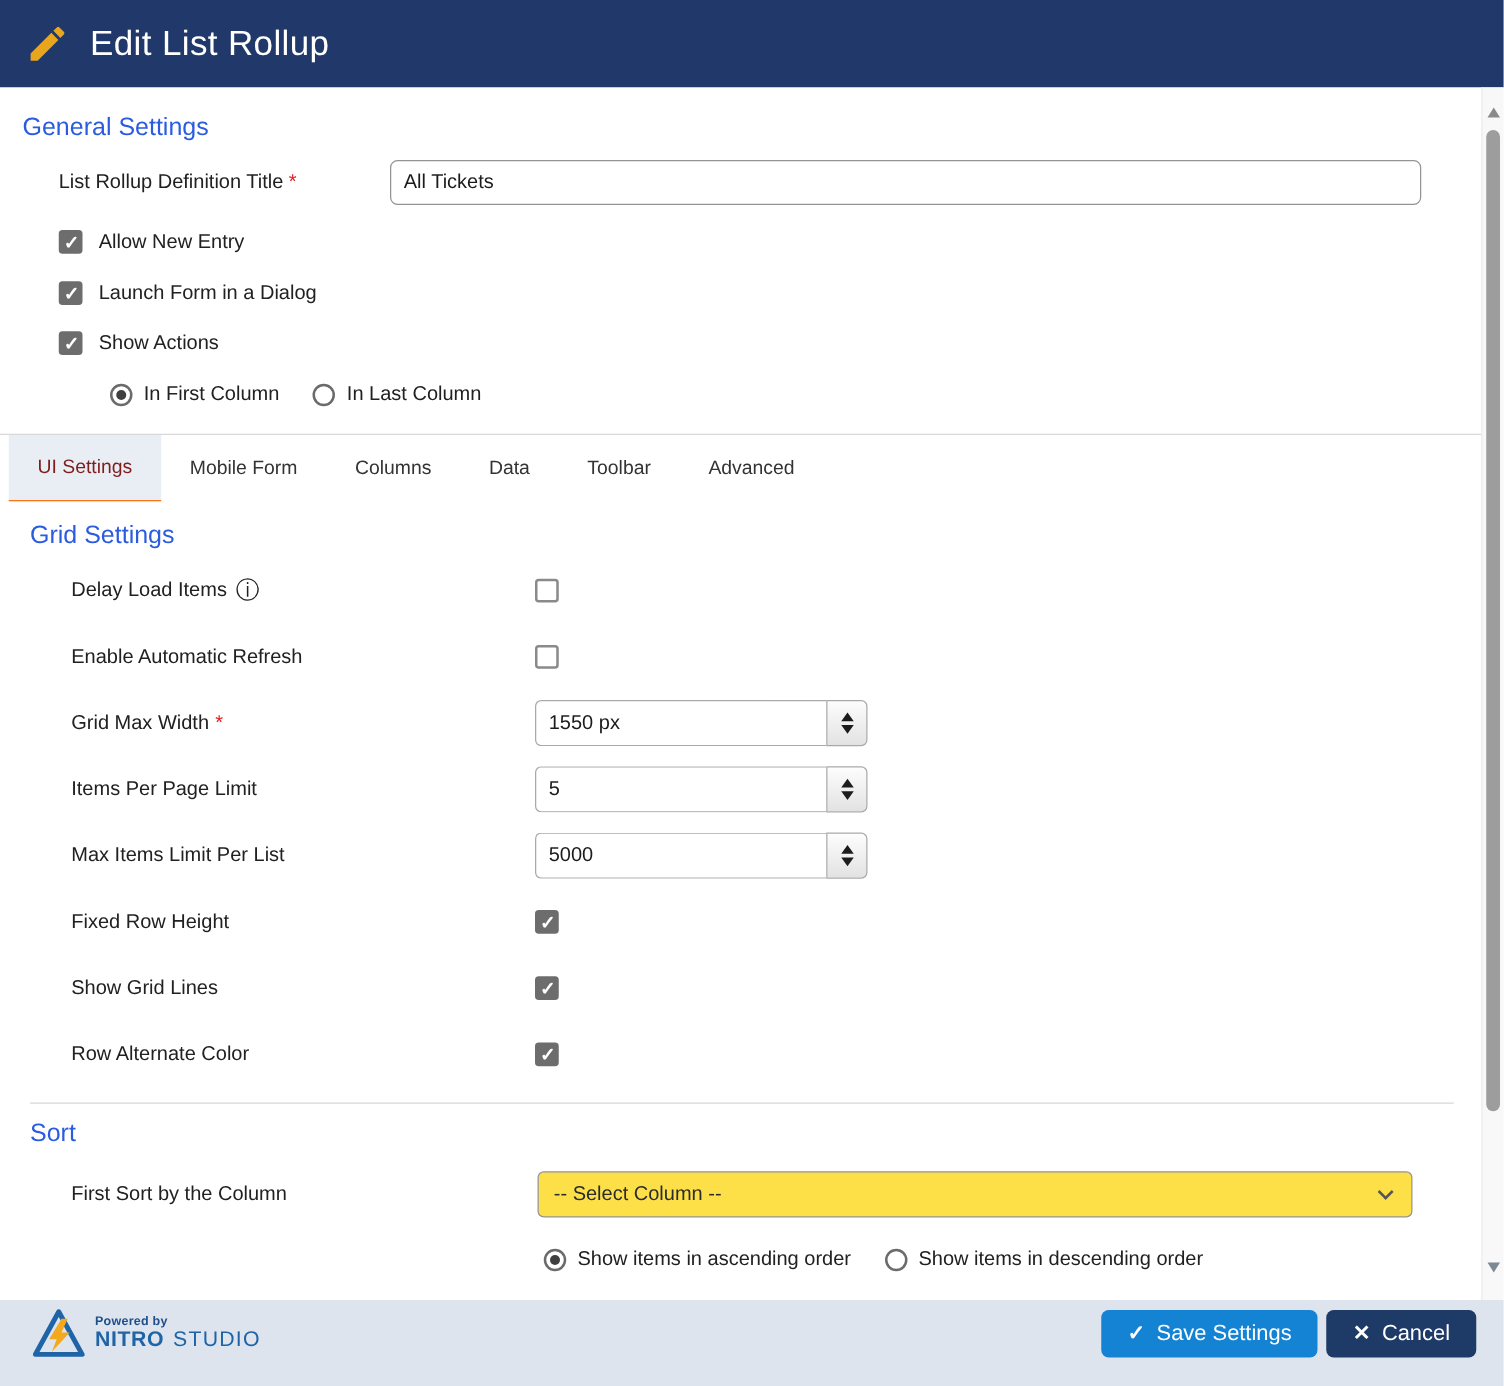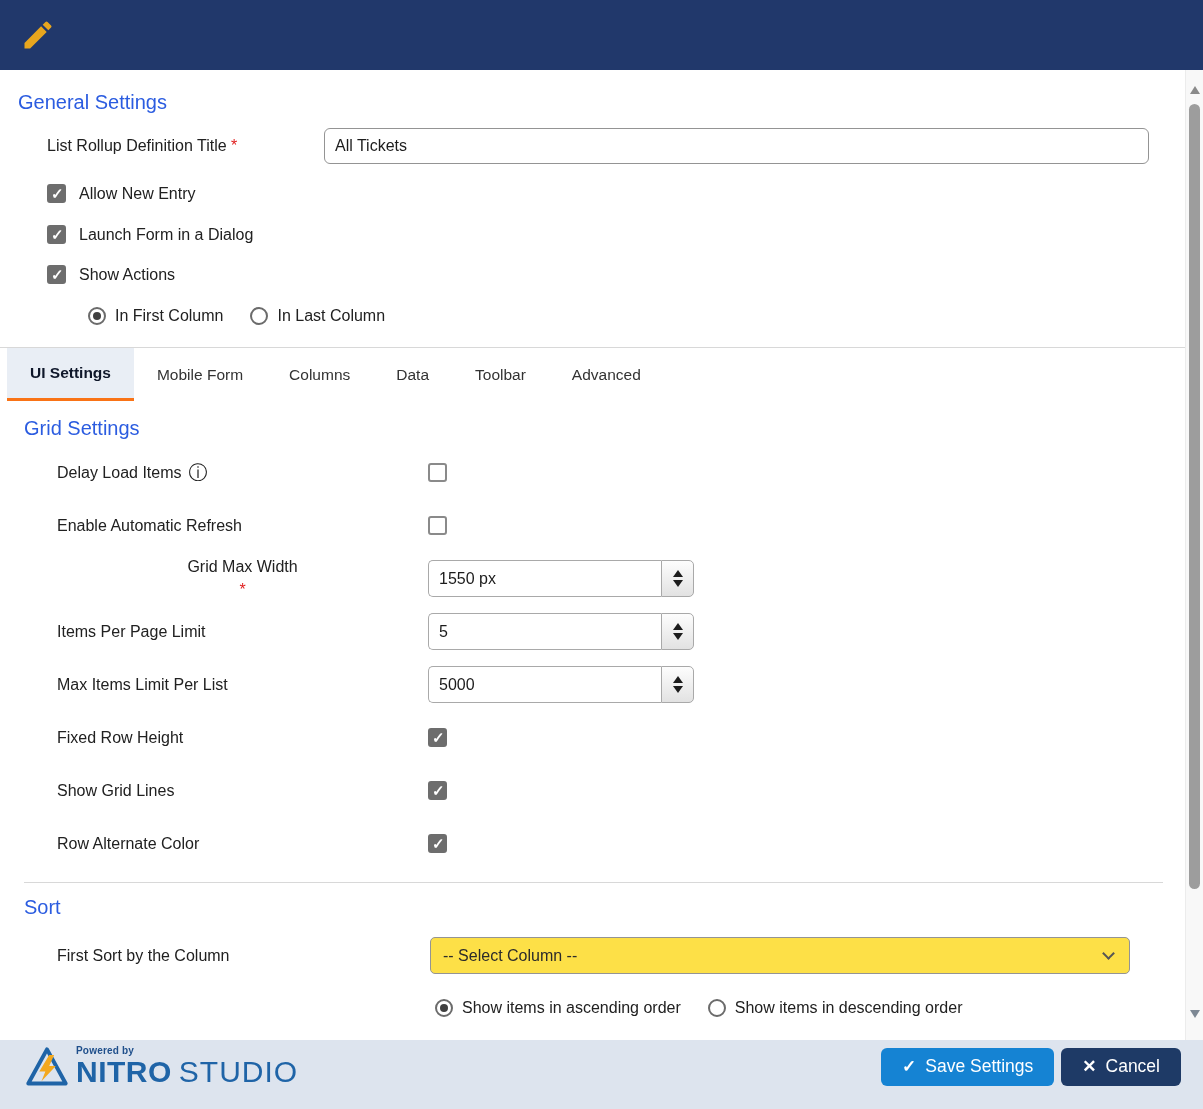--- a/index.html
+++ b/index.html
@@ -22,21 +22,21 @@
   .h-sort    { margin:13px 0 0 24px; }
 
   label, .lbl { font-size:16px; color:#212121; }
 
   .req { color:#e02020; }
 
   
   .title-row { display:flex; align-items:center; margin:14px 0 0 47px; }
   .title-row .lbl { width:265px; }
   .text-input { width:825px; height:36px; border:1px solid #949494; border-radius:6px;
-    font-size:16px; padding:0 10px; color:#1c1c1c; font-family:"Liberation Sans",sans-serif; background:#fff;margin-left:12px; }
+    font-size:16px; padding:0 10px; color:#1c1c1c; font-family:"Liberation Sans",sans-serif; background:#fff; }
 
   
   .cb { width:19px; height:19px; border-radius:3px; border:2px solid #8a8a8a;
     background:#fff; flex:none; position:relative; }
   .cb.checked { background:#6d6d6d; border-color:#6d6d6d; }
   .cb.checked::after { content:"✓"; position:absolute; left:2px; top:-1px;
     color:#fff; font-size:15px; font-weight:bold; }
   .radio { width:18px; height:18px; border-radius:50%; border:2px solid #6b6b6b;
     background:#fff; flex:none; position:relative; }
   .radio.checked::after { content:""; position:absolute; left:3px; top:3px;
@@ -48,21 +48,21 @@
   .radio-row .radio { margin-right:9px; }
   .radio-row .gap { width:27px; }
 
   .divider { height:1px; background:#d8d8d8; margin-top:22px; }
   .divider2 { height:1px; background:#d8d8d8; margin:12px 0 0 24px; width:1139px; }
 
   
   .tabs { display:flex; padding-left:7px; height:53px; }
   .tab { display:flex; align-items:center; padding:0 23px; font-size:15.5px;
     color:#333; cursor:pointer; }
-  .tab.checked { background:#e9eef5; border-bottom:3px solid #f97316; color:#0f172a;font-weight:bold; }
+  .tab.checked { background:#e9eef5; border-bottom:1px solid #f97316; color:#7f1d1d; }
 
   
   .g-row { display:flex; align-items:center; margin-left:57px; height:53px; }
   .g-row .lbl { width:371px; display:flex; align-items:center; gap:7px; }
   .info-i { font-size:19px; color:#222; line-height:1; }
   .num-wrap { display:flex; height:37px; }
   .num-input { width:233px; height:37px; border:1px solid #a9a9a9; border-right:none;
     border-radius:5px 0 0 5px; font-size:16px; padding:0 10px; color:#1c1c1c;
     font-family:"Liberation Sans",sans-serif; }
   .spinner { width:33px; height:37px; border:1px solid #a9a9a9; border-radius:0 5px 5px 0;
@@ -97,38 +97,39 @@
     border-left:5px solid transparent; border-right:5px solid transparent;
     border-top:8px solid #7d8894; }
 
   
   .footer { height:69px; background:#dde4ee; display:flex; align-items:center;
     justify-content:space-between; padding:0 22px 16px 24px; }
   .brand { display:flex; align-items:center; }
   .brand svg { width:46px; height:44px; }
   .brand-text { margin-left:6px; display:flex; flex-direction:column; }
   .powered { font-size:10px; font-weight:bold; color:#1f4f8b; letter-spacing:.2px; }
-  .brand-line { font-size:30px; color:#1f64a7; line-height:1.05; }
+  .brand-line { font-size:17px; color:#1f64a7; line-height:1.05; }
   .brand-line .b { font-weight:800; letter-spacing:.5px; }
   .brand-line .l { font-weight:400; margin-left:7px; letter-spacing:1px; }
   .btns { display:flex; gap:7px; }
   .btn { height:38px; border:none; border-radius:6px; color:#fff; font-size:17.5px;
     display:flex; align-items:center; padding:0 21px; cursor:pointer;
     font-family:"Liberation Sans",sans-serif; }
   .btn .ic { font-weight:bold; margin-right:9px; font-size:17px; }
   .btn-save { background:#1583d3; }
   .btn-cancel { background:#1e3a66; }
 </style>
 </head>
 <body>
 
 <div class="header">
   <svg class="pencil" viewBox="0 0 24 24">
     <path d="M3 17.25V21h3.75L17.81 9.94l-3.75-3.75L3 17.25zM20.71 7.04a1 1 0 0 0 0-1.41l-2.34-2.34a1 1 0 0 0-1.41 0l-1.83 1.83 3.75 3.75 1.83-1.83z" fill="#e8a61e"></path>
   </svg>
+  <div class="title">Edit List Rollup</div>
 </div>
 
 <div class="scroll-wrap">
   <div class="content">
 
     <div class="section-h h-general">General Settings</div>
 
     <div class="title-row">
       <span class="lbl">
         <span>List Rollup Definition Title</span>
@@ -178,21 +179,21 @@
       </span>
       <span class="cb"></span>
     </div>
 
     <div class="g-row">
       <span class="lbl">Enable Automatic Refresh</span>
       <span class="cb"></span>
     </div>
 
     <div class="g-row">
-      <span class="lbl" style="gap:5px;flex-direction:column;">
+      <span class="lbl" style="gap:5px;">
         <span>Grid Max Width</span>
         <span class="req">*</span>
       </span>
       <span class="num-wrap">
         <input class="num-input" value="1550 px" style="">
         <span class="spinner">
           <span class="tri-up"></span>
           <span class="tri-down"></span>
         </span>
       </span>

